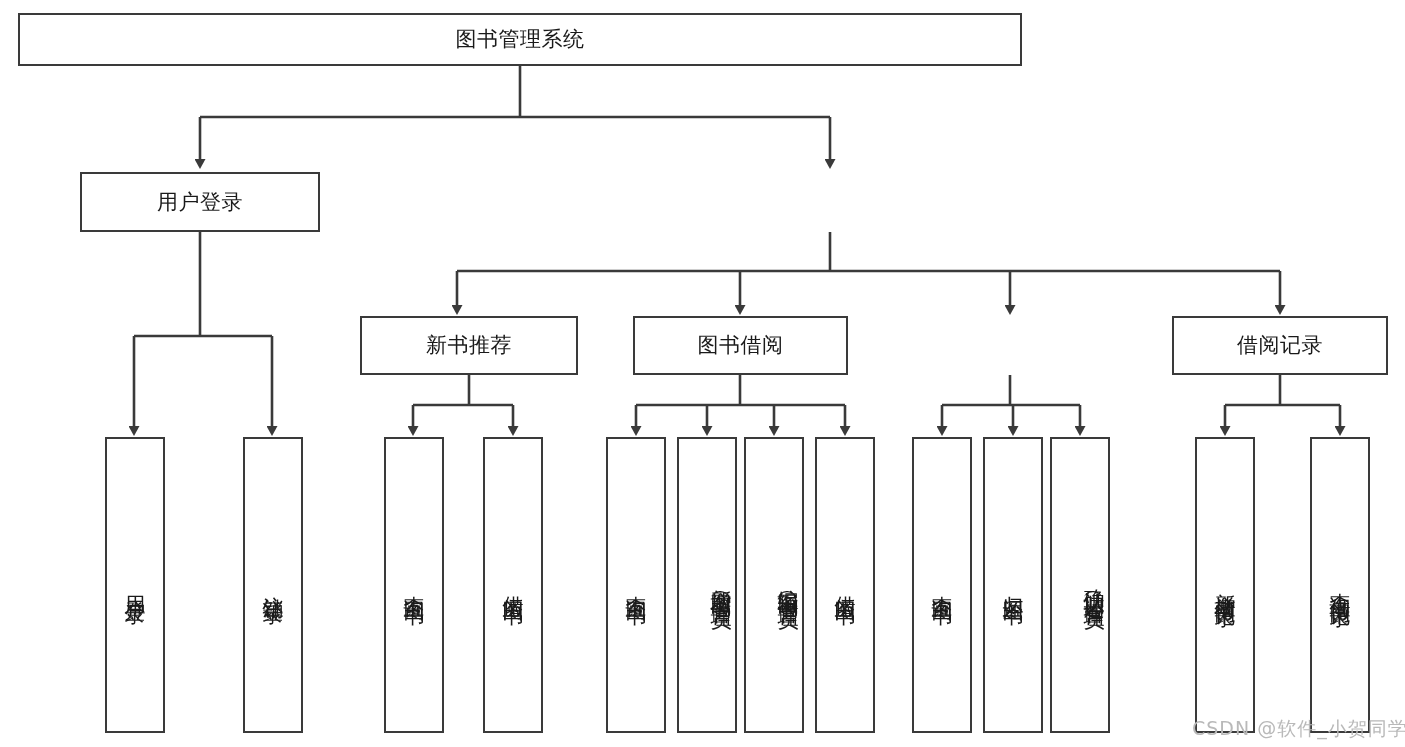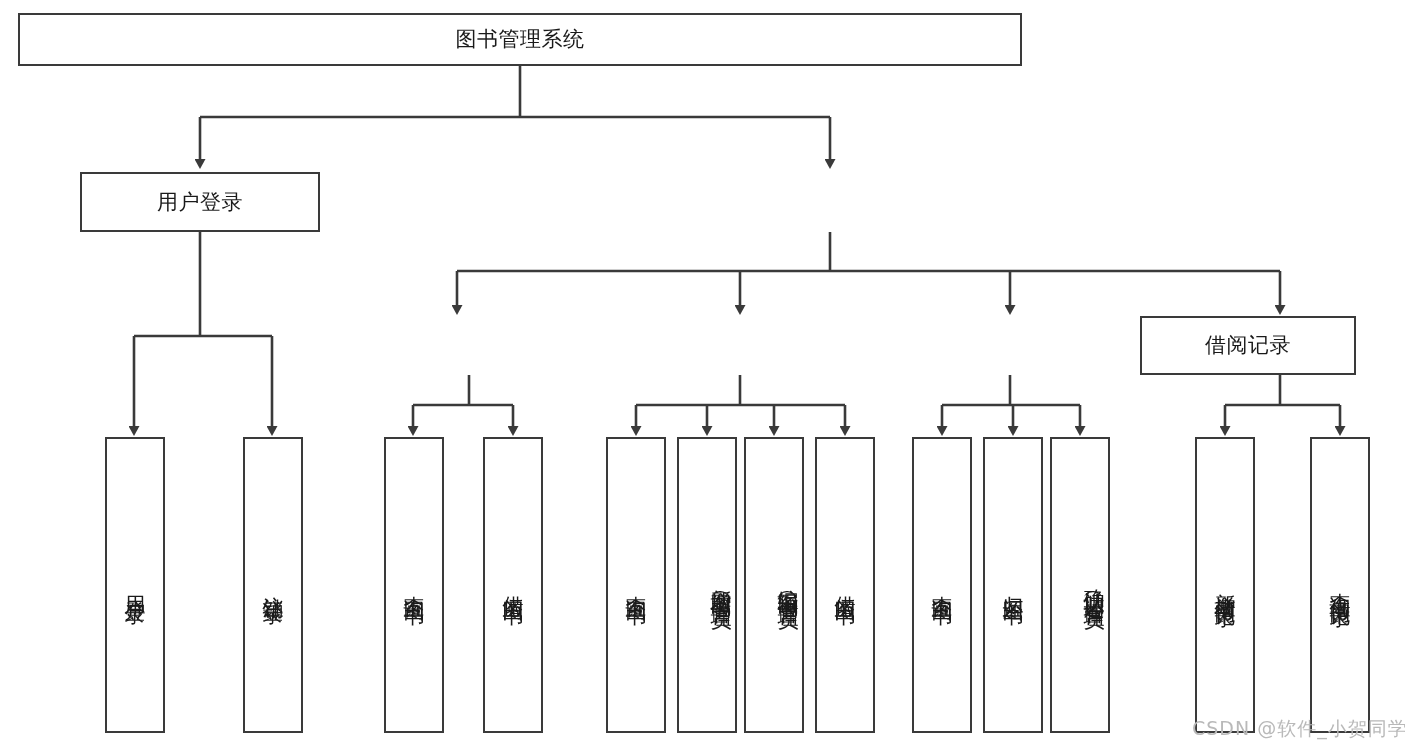--- a/index.html
+++ b/index.html
@@ -123,24 +123,26 @@
       <path d="M1225,405 L1225,427" marker-end="url(#arrow)"></path>
       <path d="M1340,405 L1340,427" marker-end="url(#arrow)"></path>
     </g>
   </svg>
 
   <div class="node horizontal" style="left:18px; top:13px; width:1004px; height:53px;">图书管理系统</div>
 
   <div class="node horizontal" style="left:80px; top:172px; width:240px; height:60px;">用户登录</div>
 
 
+  <div class="node horizontal" style="left:360px; top:316px; width:218px; height:59px;">新书推荐</div>
+
+  <div class="node horizontal" style="left:633px; top:316px; width:215px; height:59px;">图书借阅</div>
 
 
-
-  <div class="node horizontal" style="left:1140px; top:316px; width:216px; height:59px;">借阅记录</div>
+  <div class="node horizontal" style="left:1172px; top:316px; width:216px; height:59px;">借阅记录</div>
 
   <div class="node vertical" style="left:105px; top:437px; width:60px; height:296px;">
     <span class="vtext">用户登录</span>
   </div>
 
   <div class="node vertical" style="left:243px; top:437px; width:60px; height:296px;">
     <span class="vtext">注销登录</span>
   </div>
 
   <div class="node vertical" style="left:384px; top:437px; width:60px; height:296px;">

